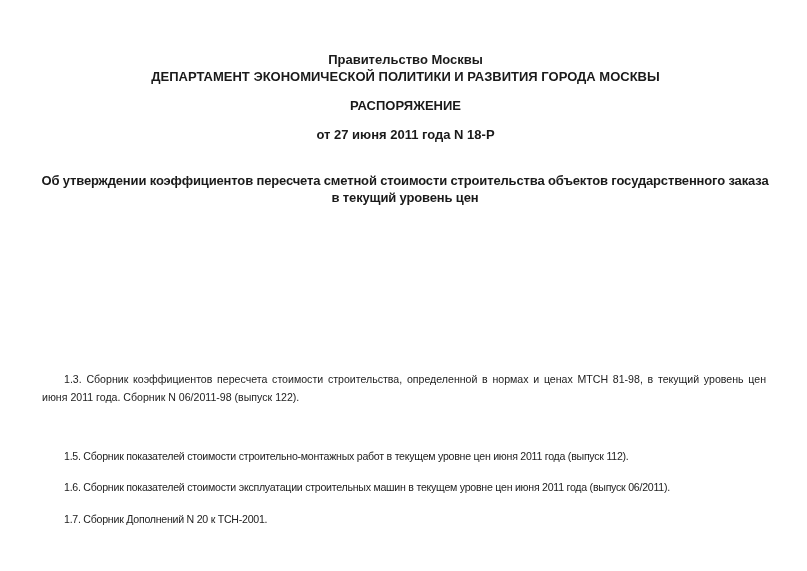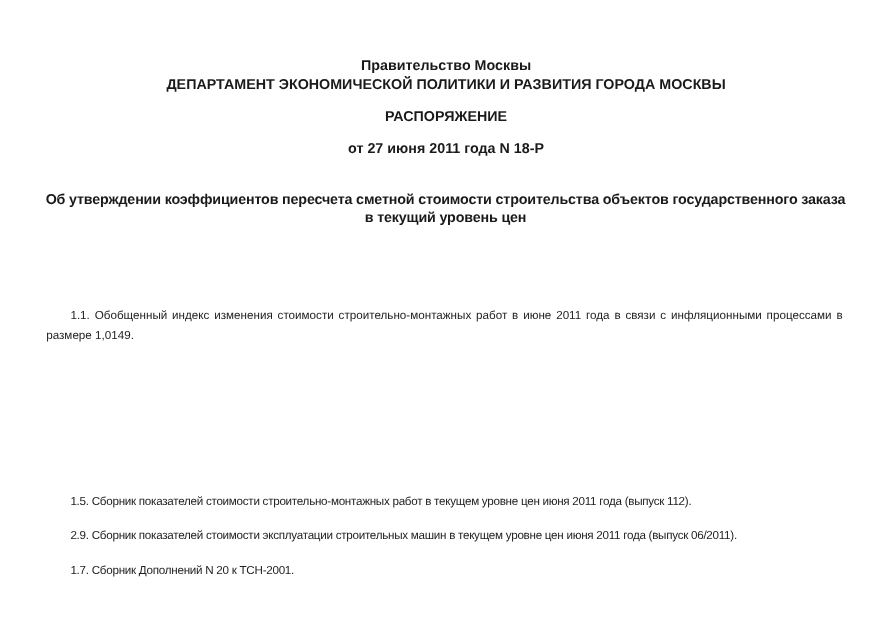--- a/index.html
+++ b/index.html
@@ -73,18 +73,18 @@
 
 <div class="page">
 
   <div class="center gov">Правительство Москвы</div>
   <div class="center dept">ДЕПАРТАМЕНТ ЭКОНОМИЧЕСКОЙ ПОЛИТИКИ И РАЗВИТИЯ ГОРОДА МОСКВЫ</div>
   <div class="center order-type">РАСПОРЯЖЕНИЕ</div>
   <div class="center order-date">от 27 июня 2011 года N 18-Р</div>
 
   <div class="title">Об утверждении коэффициентов пересчета сметной стоимости строительства объектов государственного заказа в текущий уровень цен</div>
 
-  <div class="para p11">1.1. Обобщенный индекс изменения стоимости строительно-монтажных работ в июне 2011 года в связи с инфляционными процессами в размере 1,0149.</div>
+  <div class="para p13">1.3. Сборник коэффициентов пересчета стоимости строительства, определенной в нормах и ценах МТСН 81-98, в текущий уровень цен июня 2011 года. Сборник N 06/2011-98 (выпуск 122).</div>
   <div class="para p15 narrow">1.5. Сборник показателей стоимости строительно-монтажных работ в текущем уровне цен июня 2011 года (выпуск 112).</div>
-  <div class="para p16 narrow">2.9. Сборник показателей стоимости эксплуатации строительных машин в текущем уровне цен июня 2011 года (выпуск 06/2011).</div>
+  <div class="para p16 narrow">1.6. Сборник показателей стоимости эксплуатации строительных машин в текущем уровне цен июня 2011 года (выпуск 06/2011).</div>
   <div class="para p17 narrow">1.7. Сборник Дополнений N 20 к ТСН-2001.</div>
 
 </div>
 
 </body></html>

